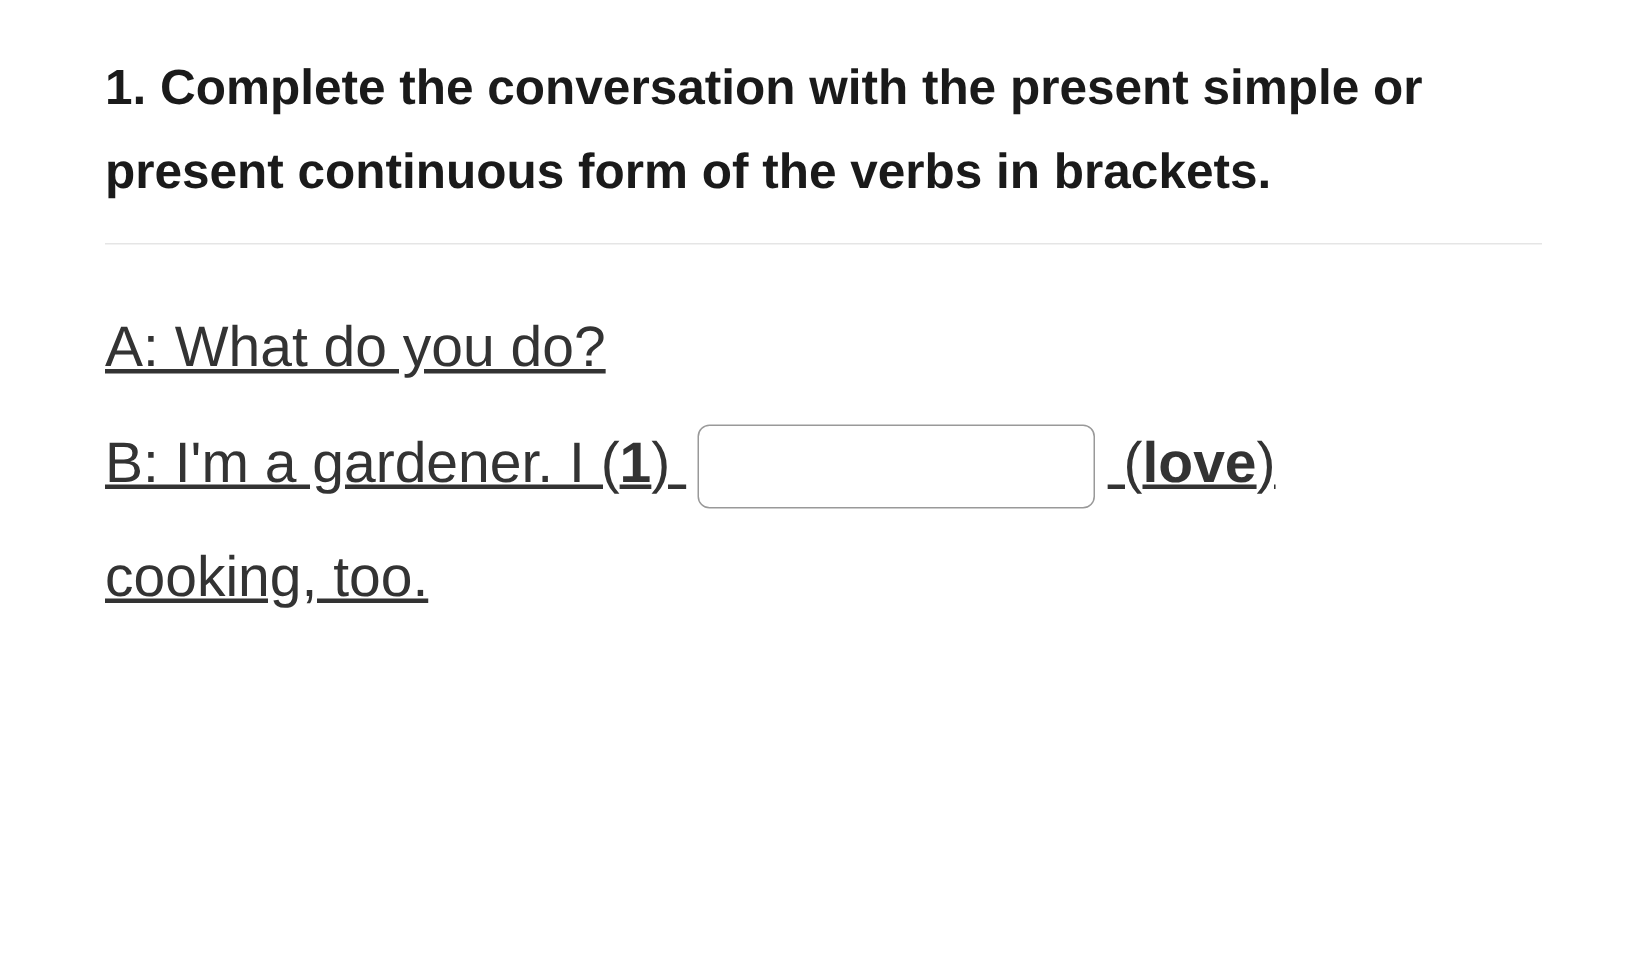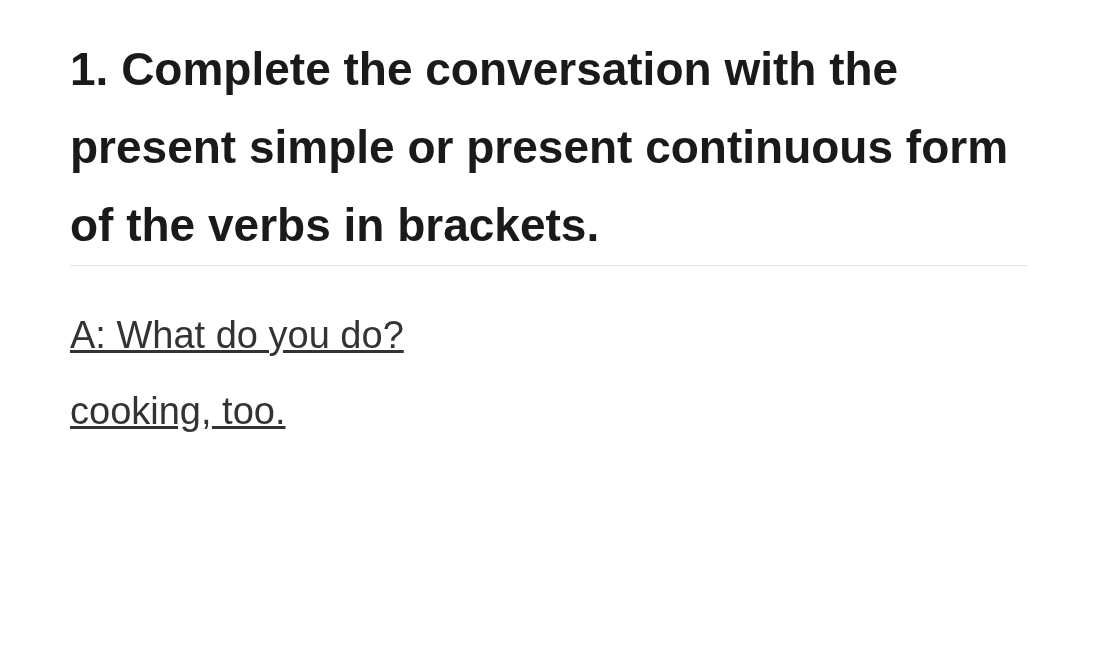--- a/index.html
+++ b/index.html
@@ -11,23 +11,24 @@
     body {
       font-family: 'Segoe UI', Tahoma, Geneva, Verdana, sans-serif;
       background: #fff;
       padding: 30px 70px;
       width: 1098px;
       height: 649px;
       color: #1a1a1a;
     }
     
     .question-header {
-      font-size: 46px;
+      font-size: 33px;
       font-weight: 700;
       line-height: 1.7;
+      padding-bottom: 20px;
       border-bottom: 1px solid #e5e5e5;
       margin-bottom: 35px;
     }
     
     .conversation {
       font-size: 38px;
       font-weight: 400;
       line-height: 1.8;
       color: #333;
       text-decoration: underline;
@@ -59,15 +60,18 @@
     }
   </style>
 </head>
 <body>
 
 <div class="question-header">1. Complete the conversation with the present simple or present continuous form of the verbs in brackets.</div>
 
 <div class="conversation">
   <div class="conversation-line">A: What do you do?</div>
 
+  <div class="conversation-line">
+    <span>B: I'm a gardener. I (</span><span class="blank-num">1</span><span>) </span><input type="text" class="blank-input" style=""><span> (</span><span class="verb-hint">love</span><span>)</span>
+  </div>
 
   <div class="conversation-line">cooking, too.</div>
 </div>
 
 </body></html>

